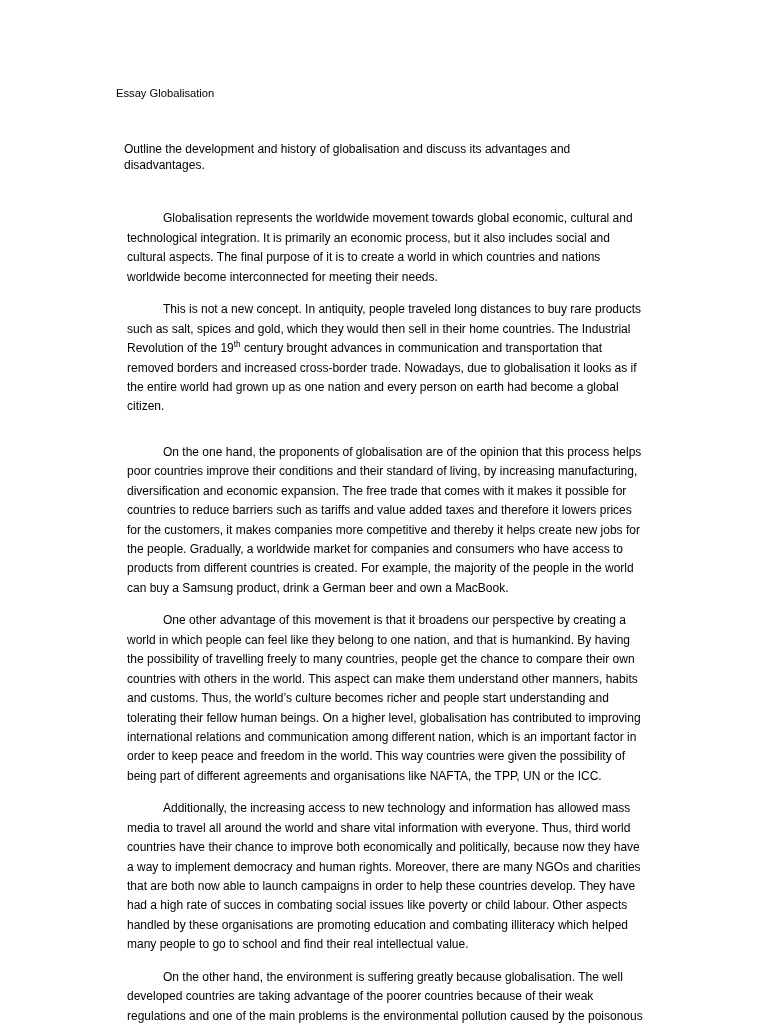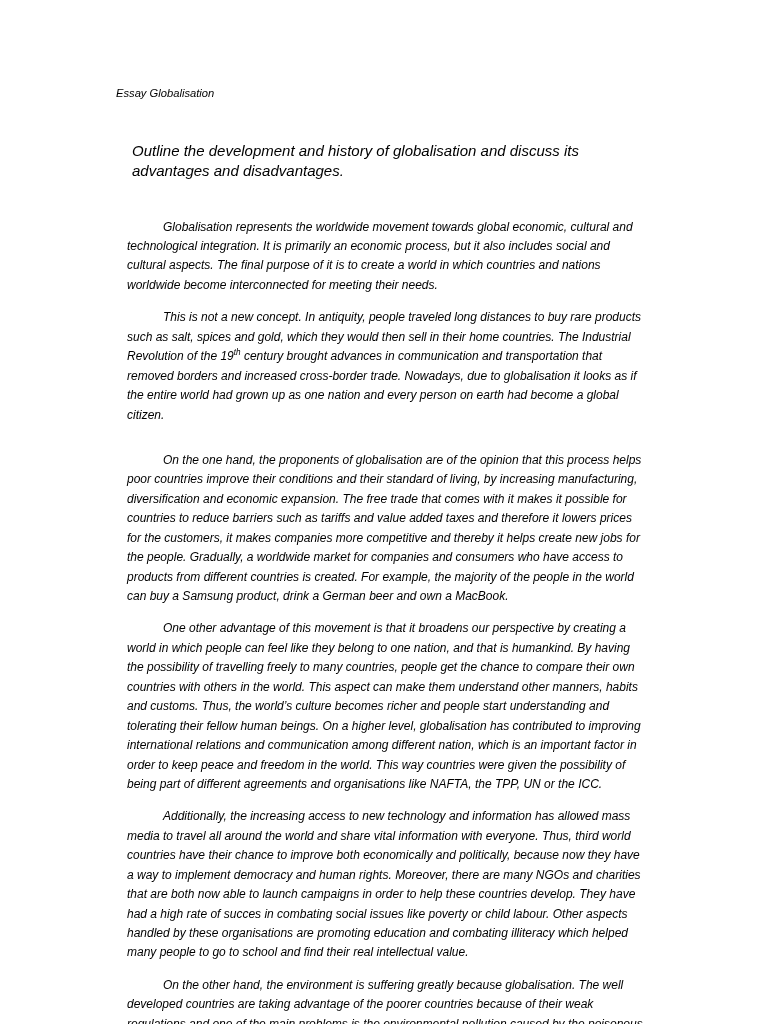--- a/index.html
+++ b/index.html
@@ -14,31 +14,30 @@
     color: #000000;
     overflow: hidden;
   }
   .page {
     position: relative;
     width: 760px;
     height: 1024px;
     background: #ffffff;
     box-sizing: border-box;
     padding: 86px 116px 0 116px;
-    font-style: italic;
   }
   .doc-title {
     font-size: 11.2px;
     line-height: 1.35;
     margin: 0 0 0 0;
   }
   .prompt {
-    font-size: 15px;
+    font-size: 12px;
     line-height: 1.35;
-    margin: 40px 0 0 16px;
+    margin: 40px 0 0 8px;
   }
   .body-text {
     margin: 0;
     font-size: 11.2px;
     line-height: 1.62;
     text-align: left;
   }
   .para {
     margin: 0 0 0 11px;
     text-indent: 36px;

